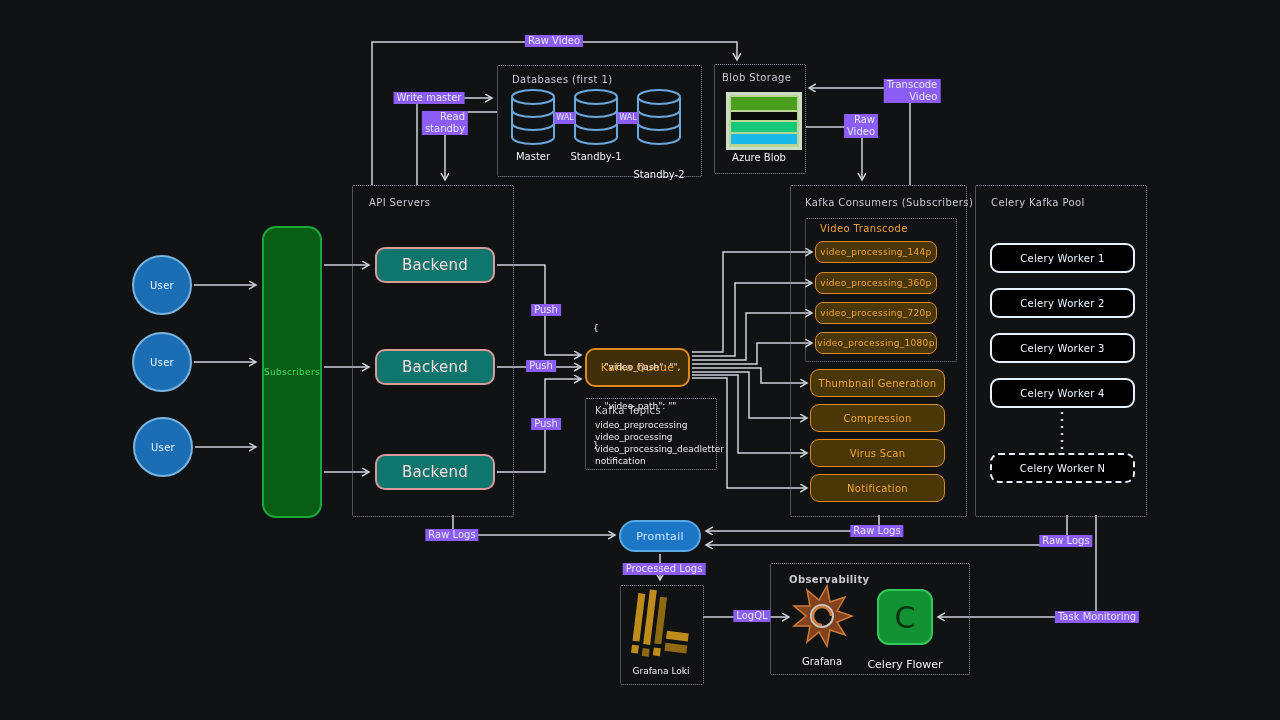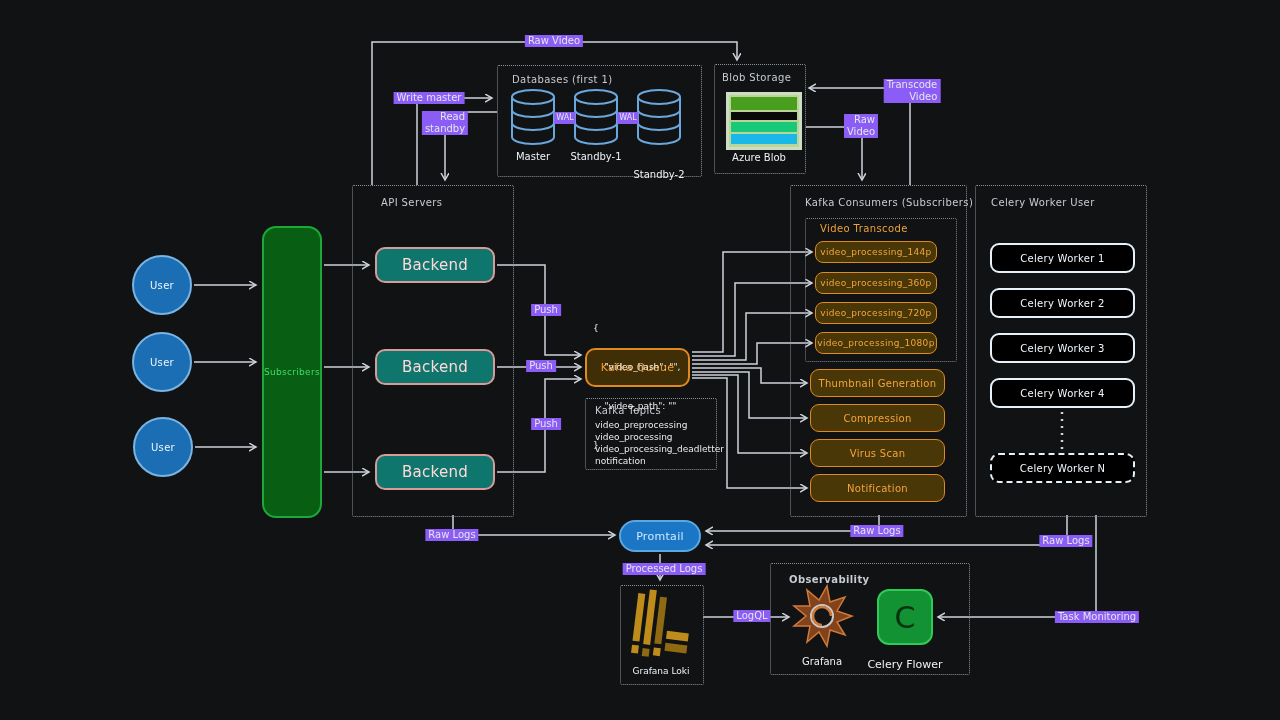--- a/index.html
+++ b/index.html
@@ -148,37 +148,37 @@
 
   <div class="gbox" style="left:497px;top:65px;width:203px;height:110px;">
     <div class="gtitle" style="left:14px;top:8px;">Databases (first 1)</div>
   </div>
 
   <div class="gbox" style="left:714px;top:64px;width:90px;height:108px;">
     <div class="gtitle" style="left:7px;top:7px;">Blob Storage</div>
   </div>
 
   <div class="gbox" style="left:352px;top:185px;width:160px;height:330px;">
-    <div class="gtitle" style="left:16px;top:11px;margin-left:12px;">API Servers</div>
+    <div class="gtitle" style="left:16px;top:11px;">API Servers</div>
   </div>
 
   <div class="gbox" style="left:585px;top:398px;width:130px;height:70px;">
     <div class="gtitle" style="left:9px;top:6px;font-size:10px;">Kafka Topics</div>
   </div>
 
   <div class="gbox" style="left:790px;top:185px;width:175px;height:330px;">
     <div class="gtitle" style="left:14px;top:11px;">Kafka Consumers (Subscribers)</div>
   </div>
 
   <div class="gbox inner" style="left:805px;top:218px;width:150px;height:142px;">
     <div class="gtitle orange" style="left:14px;top:4px;font-size:10px;">Video Transcode</div>
   </div>
 
   <div class="gbox" style="left:975px;top:185px;width:170px;height:330px;">
-    <div class="gtitle" style="left:15px;top:11px;">Celery Worker User</div>
+    <div class="gtitle" style="left:15px;top:11px;">Celery Kafka Pool</div>
   </div>
 
   <div class="gbox" style="left:620px;top:585px;width:82px;height:98px;"></div>
 
   <div class="gbox" style="left:770px;top:563px;width:198px;height:110px;">
     <div class="gtitle" style="left:18px;top:10px;font-weight:bold;">Observability</div>
   </div>
 
   <div class="node user" style="left:132px;top:255px;">
       <span>User</span>

